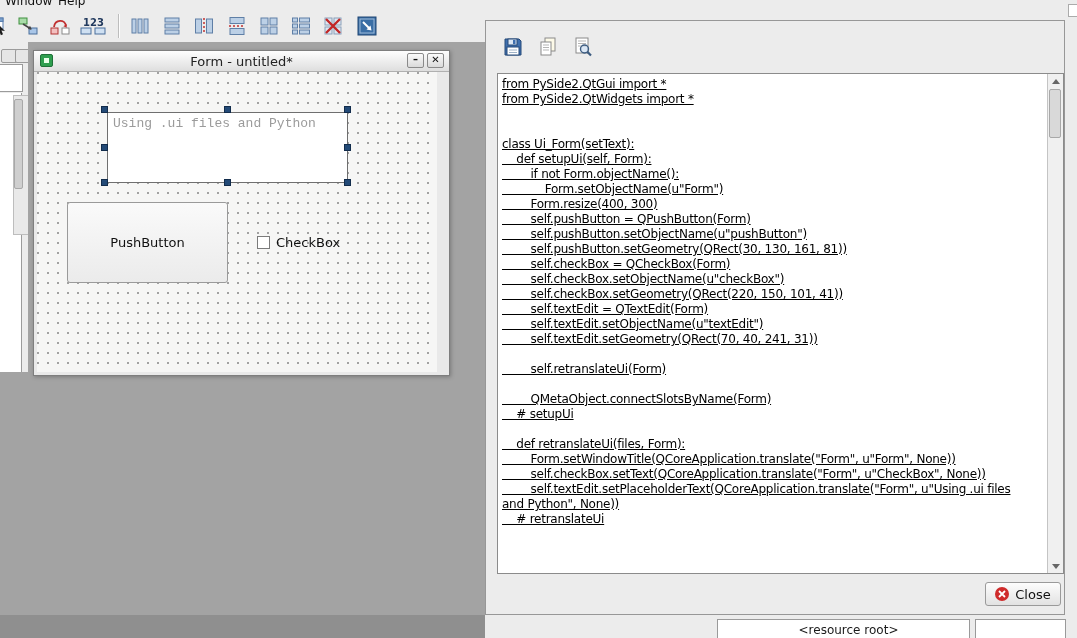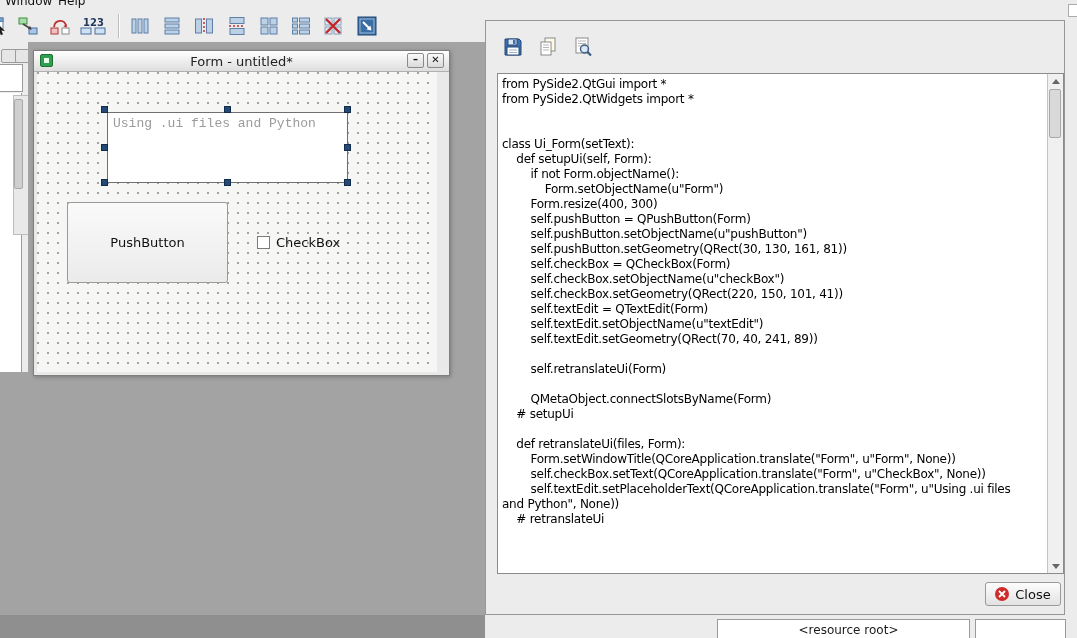--- a/index.html
+++ b/index.html
@@ -55,21 +55,21 @@
   .pushbutton{position:absolute;left:30px;top:130px;width:161px;height:81px;background:linear-gradient(#fafafa,#ebebeb);border:1px solid #9a9a9a;border-radius:3px;box-sizing:border-box;display:flex;align-items:center;justify-content:center;font-size:13px;color:#111;}
   .checkbox-widget{position:absolute;left:220px;top:150px;width:101px;height:41px;display:flex;align-items:center;}
   .checkbox-indicator{width:13px;height:13px;background:#fff;border:1px solid #7b7b7b;box-sizing:border-box;margin-right:6px;flex:none;}
   .checkbox-label{font-size:13px;color:#111;}
 
   
   .code-dialog{left:485px;top:20px;width:580px;height:595px;background:#ececec;border:1px solid #979797;box-sizing:border-box;}
   .dlg-toolbar{position:absolute;left:14px;top:13px;display:flex;gap:9px;}
   .dlg-tool{width:26px;height:26px;display:flex;align-items:center;justify-content:center;border-radius:3px;}
   .code-area{position:absolute;left:11px;top:52px;width:567px;height:501px;background:#fff;border:1px solid #8b8b8b;box-sizing:border-box;}
-  .code-content{position:absolute;left:0;top:0;right:15px;bottom:2px;overflow:hidden;padding:3px 0 0 4px;font-size:12px;line-height:15px;letter-spacing:-0.25px;color:#000;}
+  .code-content{position:absolute;left:0;top:0;right:15px;bottom:2px;overflow:hidden;padding:3px 0 0 4px;font-size:12px;line-height:15px;letter-spacing:-0.25px;color:#000;text-decoration:underline;}
   .code-line{white-space:pre;height:15px;min-height:15px;}
   .vscroll{position:absolute;right:0;top:0;width:15px;bottom:0;background:#f0f0f0;border-left:1px solid #c4c4c4;}
   .scroll-arrow{position:absolute;left:0;width:15px;height:14px;display:flex;align-items:center;justify-content:center;}
   .arrow-up-glyph{width:0;height:0;border-left:4px solid transparent;border-right:4px solid transparent;border-bottom:5px solid #666;}
   .arrow-down-glyph{width:0;height:0;border-left:4px solid transparent;border-right:4px solid transparent;border-top:5px solid #666;}
   .scroll-thumb{position:absolute;left:1px;right:2px;top:15px;height:47px;background:#d9d9d9;border:1px solid #a8a8a8;border-radius:2px;}
   .close-btn{position:absolute;left:499px;top:561px;width:76px;height:24px;background:linear-gradient(#fdfdfd,#e2e2e2);border:1px solid #9a9a9a;border-radius:3px;box-sizing:border-box;display:flex;align-items:center;justify-content:center;gap:6px;font-size:13px;color:#111;cursor:default;}
   .close-red{width:14px;height:14px;border-radius:50%;background:#cf2b2b;position:relative;flex:none;}
   .close-red svg{position:absolute;left:3px;top:3px;}
 
@@ -285,21 +285,21 @@
         <div class="code-line">            Form.setObjectName(u"Form")</div>
         <div class="code-line">        Form.resize(400, 300)</div>
         <div class="code-line">        self.pushButton = QPushButton(Form)</div>
         <div class="code-line">        self.pushButton.setObjectName(u"pushButton")</div>
         <div class="code-line">        self.pushButton.setGeometry(QRect(30, 130, 161, 81))</div>
         <div class="code-line">        self.checkBox = QCheckBox(Form)</div>
         <div class="code-line">        self.checkBox.setObjectName(u"checkBox")</div>
         <div class="code-line">        self.checkBox.setGeometry(QRect(220, 150, 101, 41))</div>
         <div class="code-line">        self.textEdit = QTextEdit(Form)</div>
         <div class="code-line">        self.textEdit.setObjectName(u"textEdit")</div>
-        <div class="code-line">        self.textEdit.setGeometry(QRect(70, 40, 241, 89))</div>
+        <div class="code-line">        self.textEdit.setGeometry(QRect(70, 40, 241, 31))</div>
         <div class="code-line"></div>
         <div class="code-line">        self.retranslateUi(Form)</div>
         <div class="code-line"></div>
         <div class="code-line">        QMetaObject.connectSlotsByName(Form)</div>
         <div class="code-line">    # setupUi</div>
         <div class="code-line"></div>
         <div class="code-line">    def retranslateUi(files, Form):</div>
         <div class="code-line">        Form.setWindowTitle(QCoreApplication.translate("Form", u"Form", None))</div>
         <div class="code-line">        self.checkBox.setText(QCoreApplication.translate("Form", u"CheckBox", None))</div>
         <div class="code-line">        self.textEdit.setPlaceholderText(QCoreApplication.translate("Form", u"Using .ui files</div>

